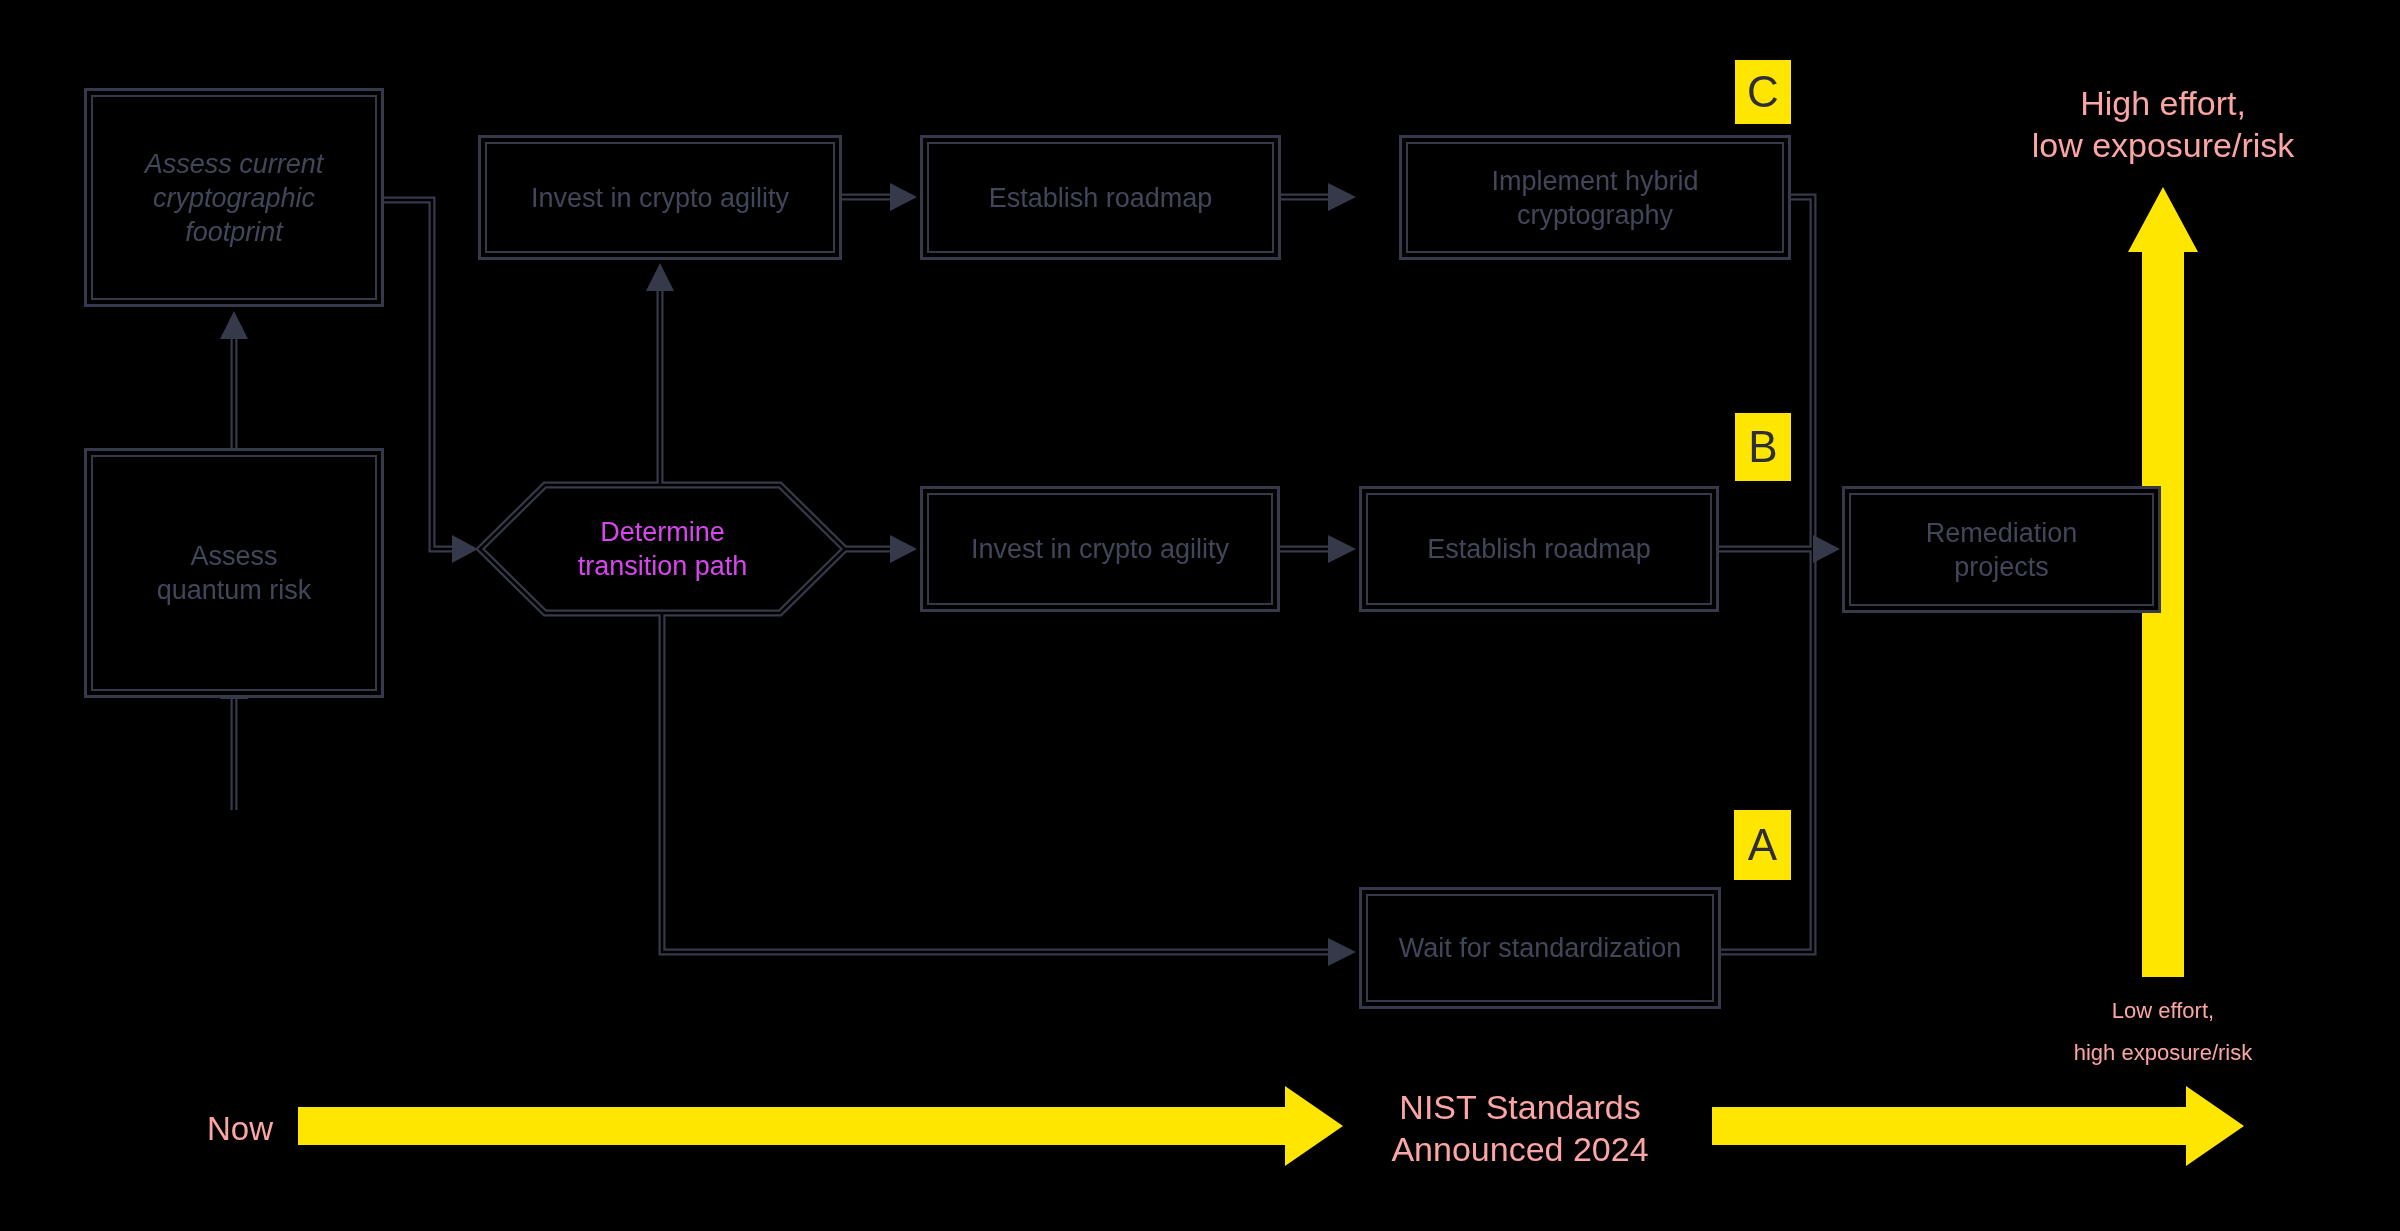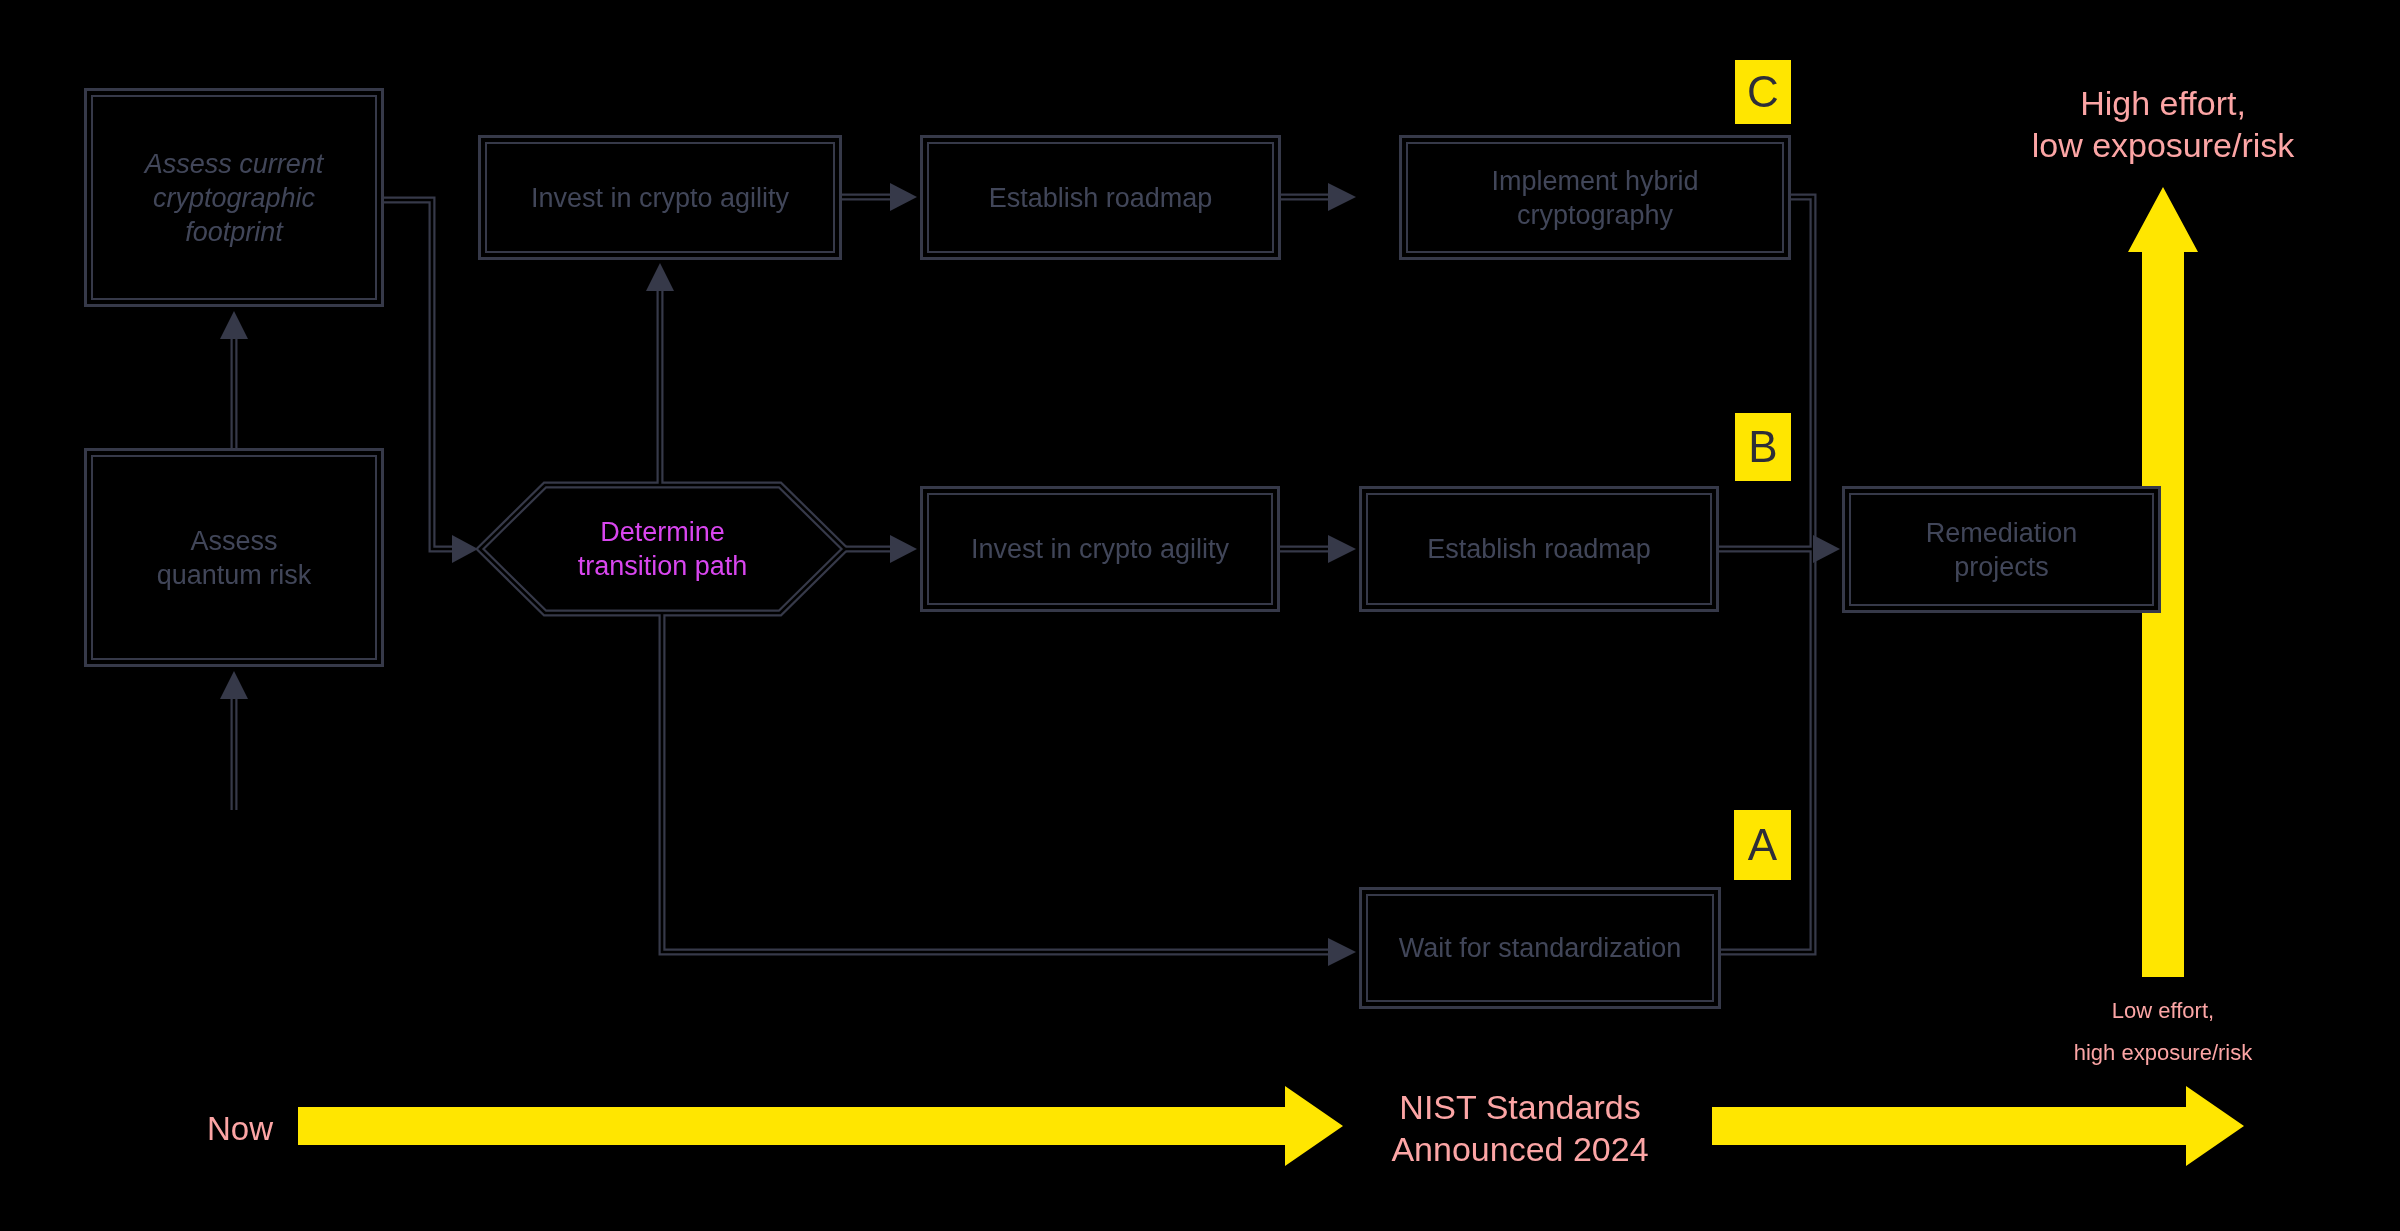--- a/index.html
+++ b/index.html
@@ -100,21 +100,21 @@
       <polygon class="yellow" points="298,1107 1285,1107 1285,1086 1343,1126 1285,1166 1285,1145 298,1145"></polygon>
       <polygon class="yellow" points="1712,1107 2186,1107 2186,1086 2244,1126 2186,1166 2186,1145 1712,1145"></polygon>
       <polygon class="yellow" points="2142,977 2142,252 2128,252 2163,187 2198,252 2184,252 2184,977"></polygon>
     </g>
   </svg>
 
   <div class="node" style="left:84px;top:88px;width:300px;height:219px;font-style:italic;">Assess current
 cryptographic
 footprint</div>
 
-  <div class="node" style="left:84px;top:448px;width:300px;height:219px;">Assess
+  <div class="node" style="left:84px;top:448px;width:300px;height:250px;">Assess
 quantum risk</div>
 
 
   <div class="node" style="left:478px;top:135px;width:364px;height:125px;">Invest in crypto agility</div>
 
   <div class="node" style="left:920px;top:135px;width:361px;height:125px;">Establish roadmap</div>
 
   <div class="node" style="left:1359px;top:135px;width:392px;height:125px;margin-left:40px;">Implement hybrid
 cryptography</div>
 

